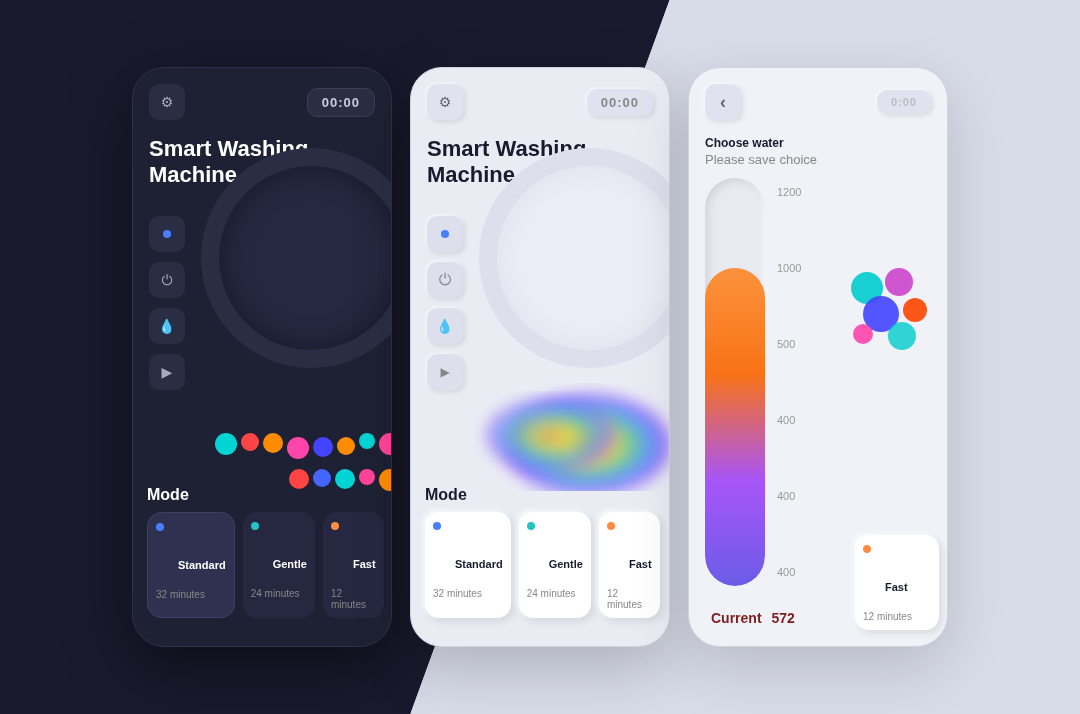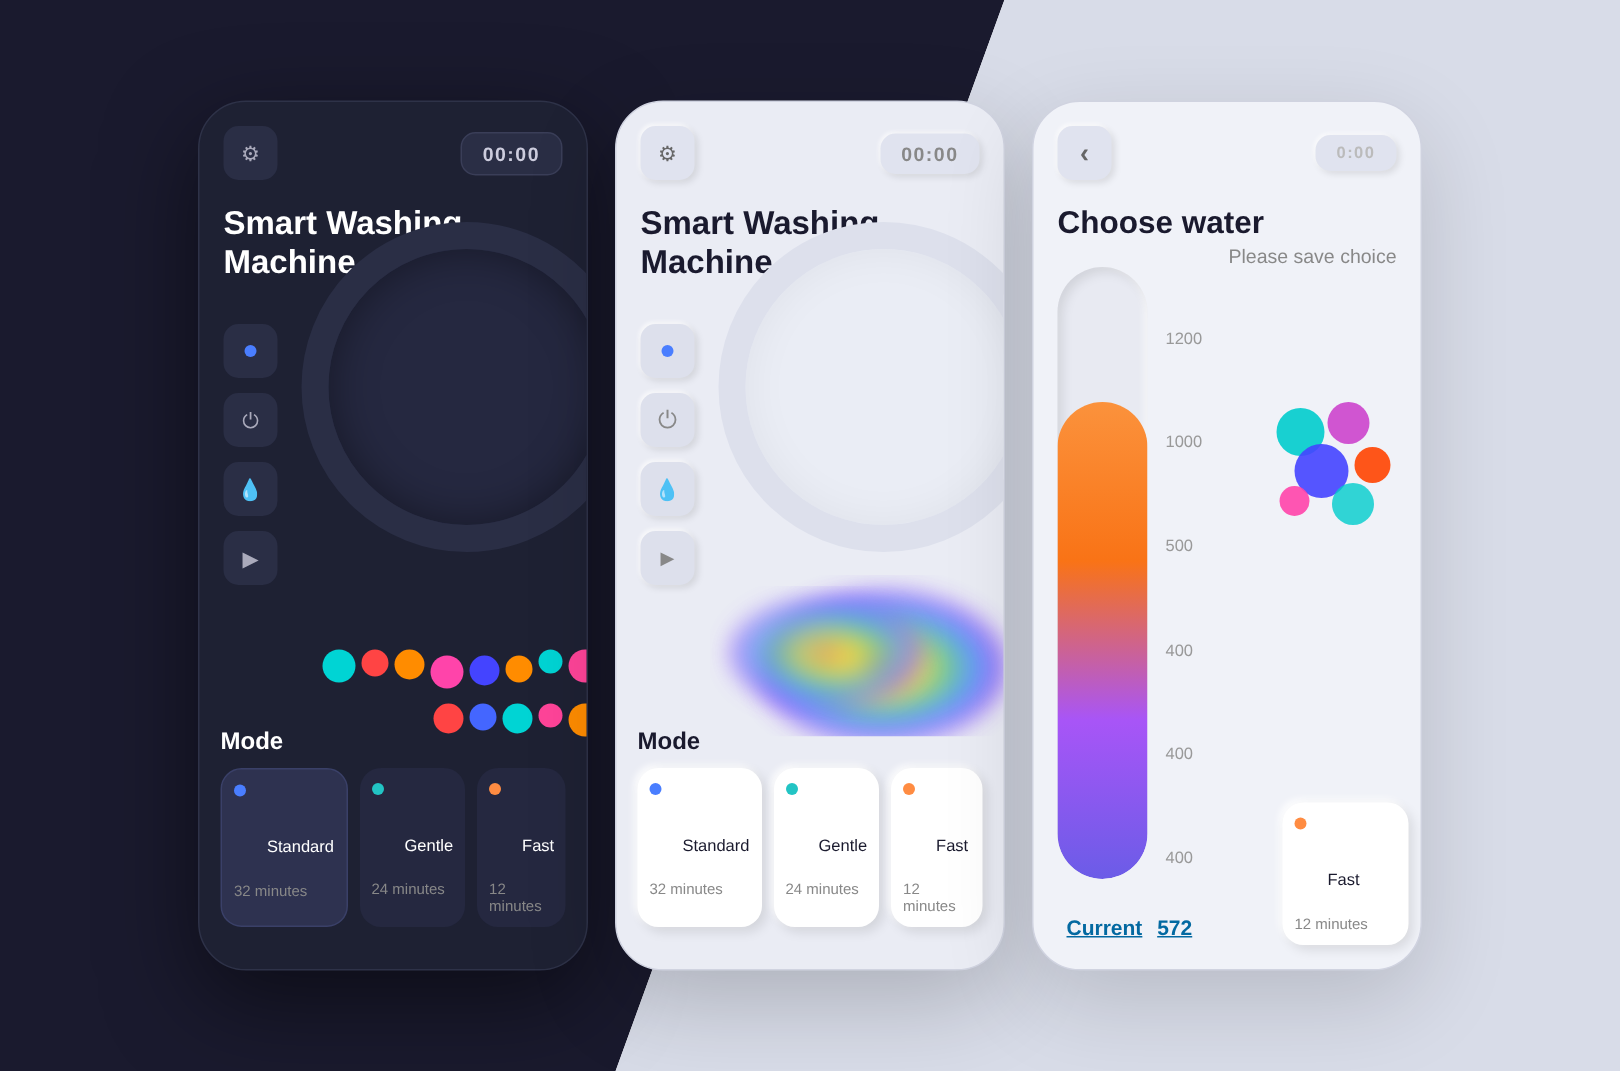--- a/index.html
+++ b/index.html
@@ -110,21 +110,20 @@
       font-size: 22px;
       font-weight: 700;
       line-height: 1.2;
     }
     .title-dark { color: #fff; }
     .title-light { color: #1a1a2e; }
     .phone-title p {
       font-size: 13px;
       color: #888;
       margin-top: 2px;
-      text-align: right;
     }
 
     
     .side-icons {
       position: absolute;
       left: 16px;
       top: 148px;
       display: flex;
       flex-direction: column;
       gap: 10px;
@@ -236,21 +235,21 @@
     }
     .mode-dot {
       width: 8px; height: 8px; border-radius: 50%;
       margin-bottom: 28px;
     }
     .dot-blue-sel { background: #4a7eff; }
     .dot-teal { background: #22c4c4; }
     .dot-orange { background: #ff8c42; }
     .mode-name {
       font-size: 11px;
-      font-weight: 400;
+      font-weight: 700;
       padding-left: 22px;
     }
     .mode-name-dark { color: #fff; }
     .mode-name-light { color: #1a1a2e; }
     .mode-time {
       font-size: 10px;
       color: #888;
       margin-top: 18px;
     }
 
@@ -279,44 +278,42 @@
       border-radius: 30px;
       background: linear-gradient(to top, #6b5ce7, #a855f7, #f97316, #fb923c);
     }
     .scale-labels {
       display: flex;
       flex-direction: column;
       justify-content: space-between;
       padding: 8px 0;
       font-size: 11px;
       color: #999;
-      margin-top: 34px;
     }
 
     
     .bubbles-cluster {
       position: absolute;
       right: 0;
       top: 200px;
       width: 100px;
       height: 100px;
     }
 
     .current-label {
       position: absolute;
       bottom: 20px;
       left: 16px;
       font-size: 14px;
       color: #888;
     }
     .current-label span {
-      color: #0369a1;
+      color: #7f1d1d;
       font-weight: 700;
       margin-left: 6px;
-      text-decoration: underline;
     }
 
     
     .mode-section-partial {
       position: absolute;
       bottom: 0;
       right: 0;
       width: 100px;
       padding: 10px 8px 16px;
     }
@@ -465,21 +462,21 @@
   </div>
 
   <div class="phone phone-light-2">
 
     <div class="phone-topbar">
       <div class="icon-btn icon-btn-light" style="font-size:18px;font-weight:bold;">‹</div>
       <div class="timer-badge timer-light" style="font-size:11px;color:#bbb;">0:00</div>
     </div>
 
     <div class="phone-title">
-      <h2 class="title-light" style="font-size:21px;">Choose water</h2>
+      <h2 class="title-light" style="font-size:12px;">Choose water</h2>
       <p>Please save choice</p>
     </div>
 
     <div class="water-level-container">
 
       <div class="thermometer">
         <div class="thermo-fill" style="height: 78%;"></div>
       </div>
 
       <div class="scale-labels">

